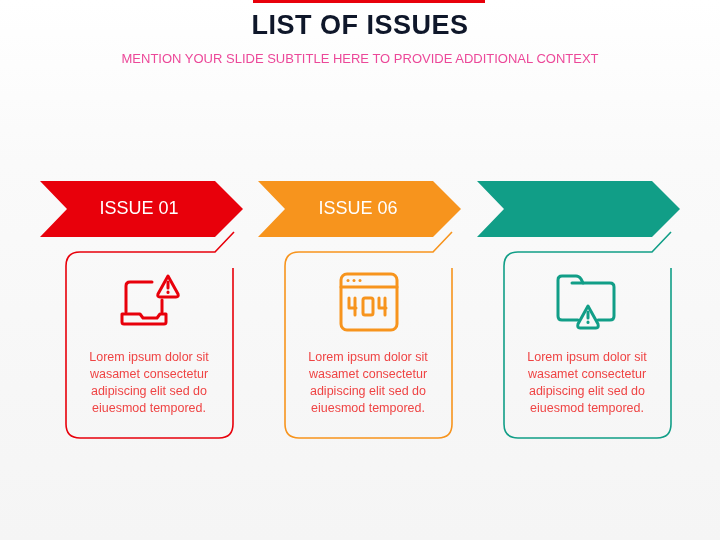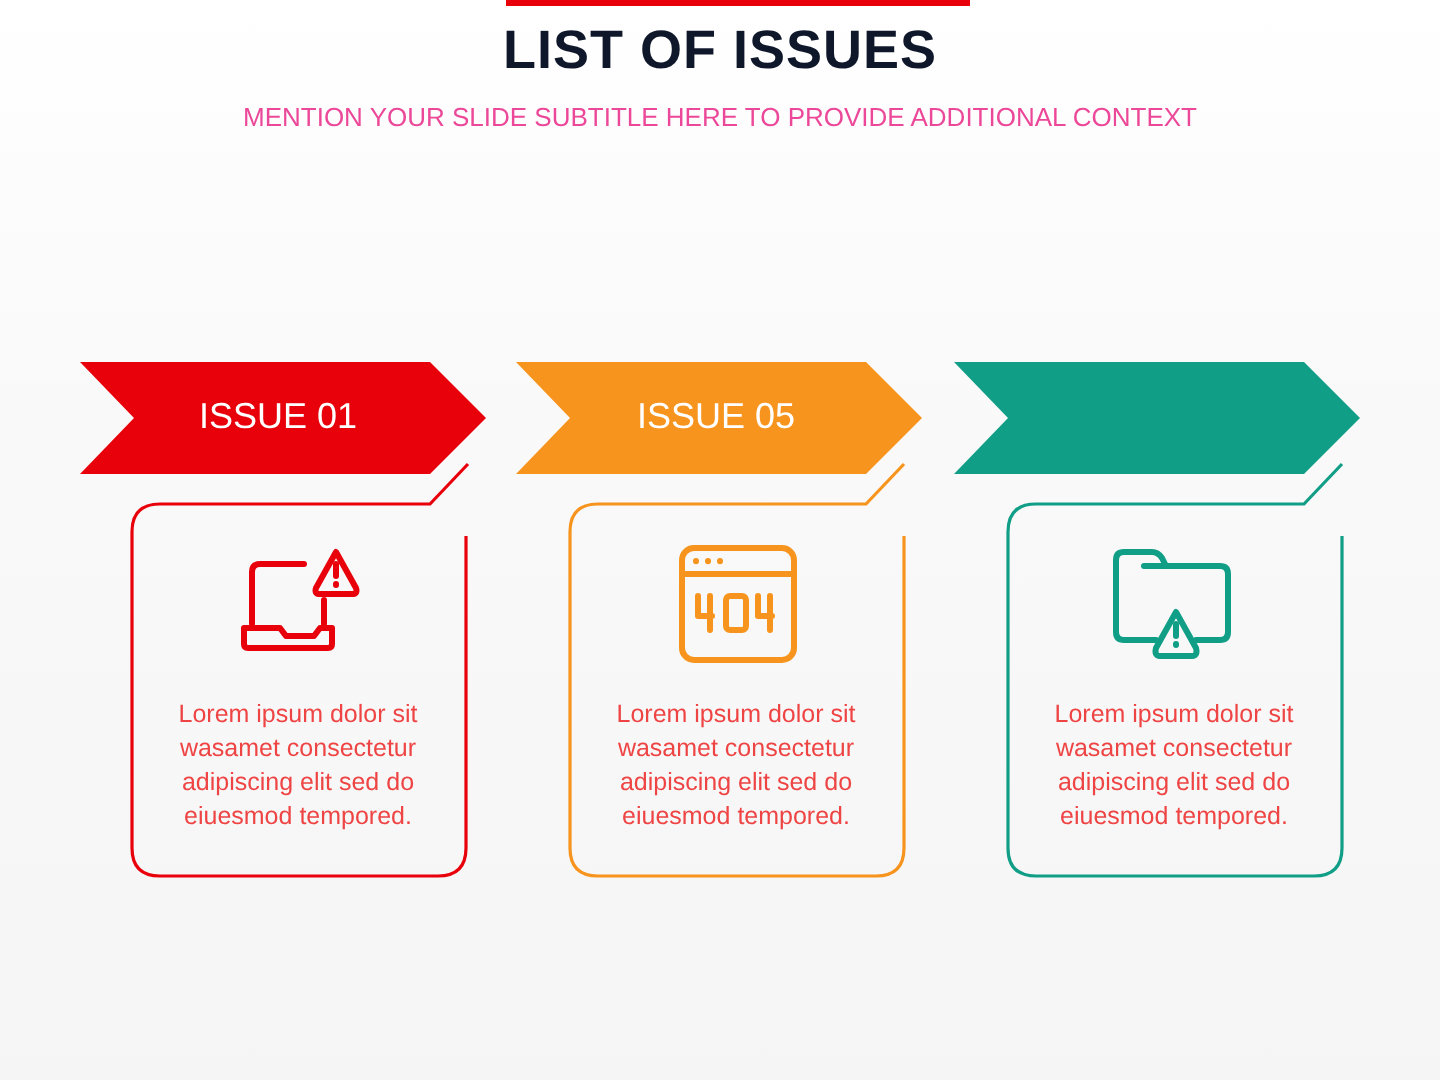--- a/index.html
+++ b/index.html
@@ -53,21 +53,21 @@
     </svg>
   </div>
   <div class="body-text" style="left:69px">Lorem ipsum dolor sit wasamet consectetur adipiscing elit sed do eiuesmod tempored.</div>
 </div>
 
 <div class="step">
   <svg class="frame" width="720" height="540">
     <polygon points="258,141 433,141 461,169 433,197 258,197 285,169" fill="#f7941d"></polygon>
     <path d="M452,192 L433,212 L299,212 Q285,212 285,226 L285,384 Q285,398 299,398 L438,398 Q452,398 452,384 L452,228" fill="none" stroke="#f7941d" stroke-width="1.6"></path>
   </svg>
-  <div class="arrow-label" style="left:283px">ISSUE 05</div>
+  <div class="arrow-label" style="left:283px">ISSUE 06</div>
   <div class="icon" style="left:337px">
     <svg width="64" height="64" viewBox="0 0 64 64" fill="none" stroke="#f7941d" stroke-width="3" stroke-linecap="round" stroke-linejoin="round">
       <rect x="4" y="4" width="56" height="56" rx="6"></rect>
       <line x1="4" y1="17" x2="60" y2="17"></line>
       <line x1="11" y1="10.5" x2="11" y2="10.6"></line>
       <line x1="17" y1="10.5" x2="17" y2="10.6"></line>
       <line x1="23" y1="10.5" x2="23" y2="10.6"></line>
       <path d="M12,28 L12,38 L19,38 M18,28 L18,45"></path>
       <rect x="26" y="28" width="10" height="17" rx="2"></rect>
       <path d="M42,28 L42,38 L49,38 M48,28 L48,45"></path>

